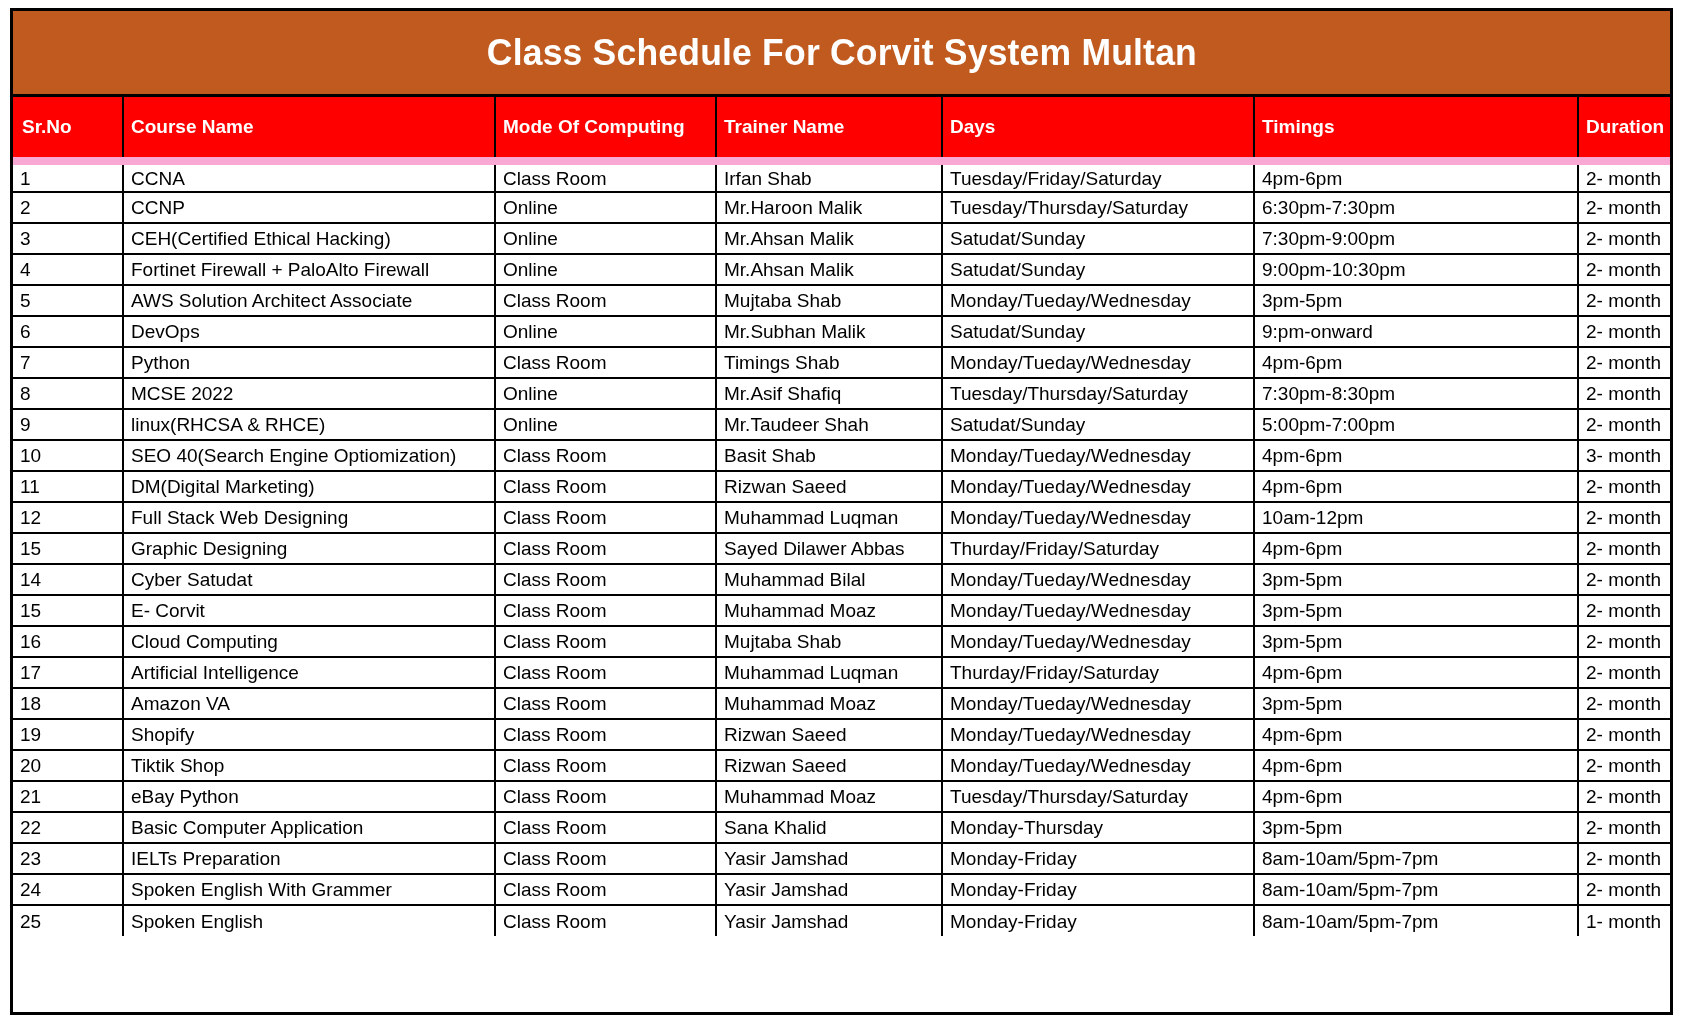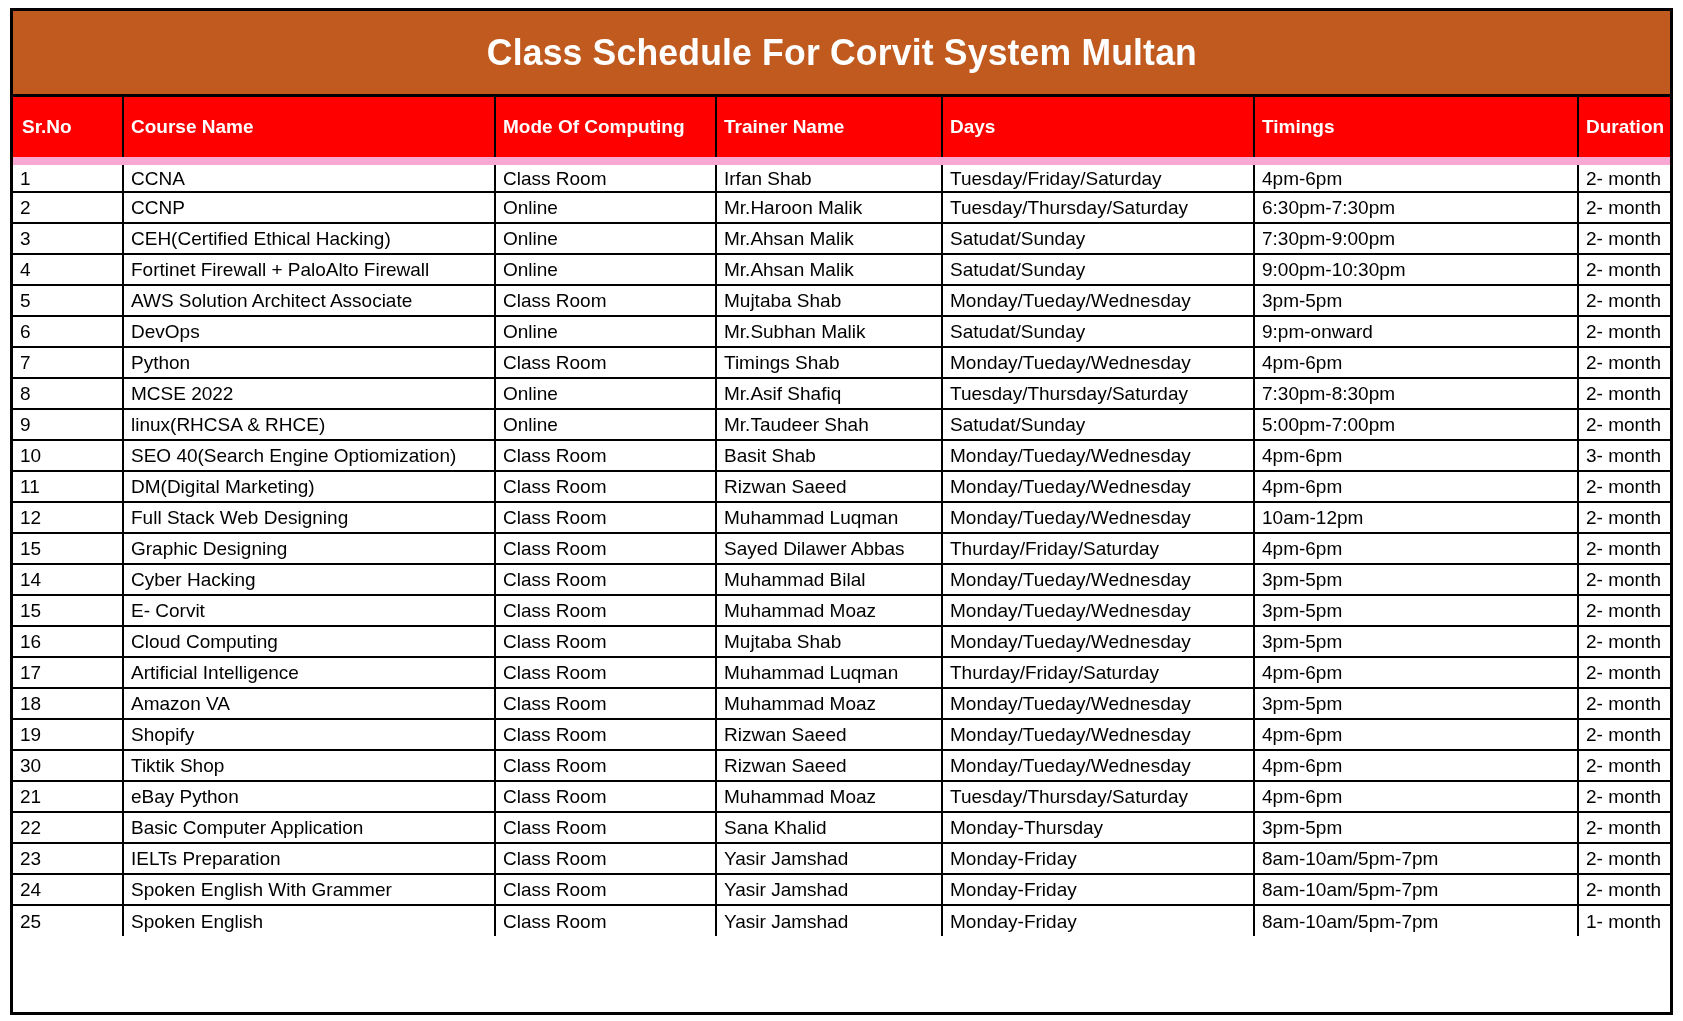--- a/index.html
+++ b/index.html
@@ -258,21 +258,21 @@
               <td class="c-srno">15</td>
               <td class="c-course">Graphic Designing</td>
               <td class="c-mode">Class Room</td>
               <td class="c-trainer">Sayed Dilawer Abbas</td>
               <td class="c-days">Thurday/Friday/Saturday</td>
               <td class="c-timings">4pm-6pm</td>
               <td class="c-duration">2- month</td>
             </tr>
             <tr>
               <td class="c-srno">14</td>
-              <td class="c-course">Cyber Hacking</td>
+              <td class="c-course">Cyber Satudat</td>
               <td class="c-mode">Class Room</td>
               <td class="c-trainer">Muhammad Bilal</td>
               <td class="c-days">Monday/Tueday/Wednesday</td>
               <td class="c-timings">3pm-5pm</td>
               <td class="c-duration">2- month</td>
             </tr>
             <tr>
               <td class="c-srno">15</td>
               <td class="c-course">E- Corvit</td>
               <td class="c-mode">Class Room</td>
@@ -311,21 +311,21 @@
             <tr>
               <td class="c-srno">19</td>
               <td class="c-course">Shopify</td>
               <td class="c-mode">Class Room</td>
               <td class="c-trainer">Rizwan Saeed</td>
               <td class="c-days">Monday/Tueday/Wednesday</td>
               <td class="c-timings">4pm-6pm</td>
               <td class="c-duration">2- month</td>
             </tr>
             <tr>
-              <td class="c-srno">30</td>
+              <td class="c-srno">20</td>
               <td class="c-course">Tiktik Shop</td>
               <td class="c-mode">Class Room</td>
               <td class="c-trainer">Rizwan Saeed</td>
               <td class="c-days">Monday/Tueday/Wednesday</td>
               <td class="c-timings">4pm-6pm</td>
               <td class="c-duration">2- month</td>
             </tr>
             <tr>
               <td class="c-srno">21</td>
               <td class="c-course">eBay Python</td>

